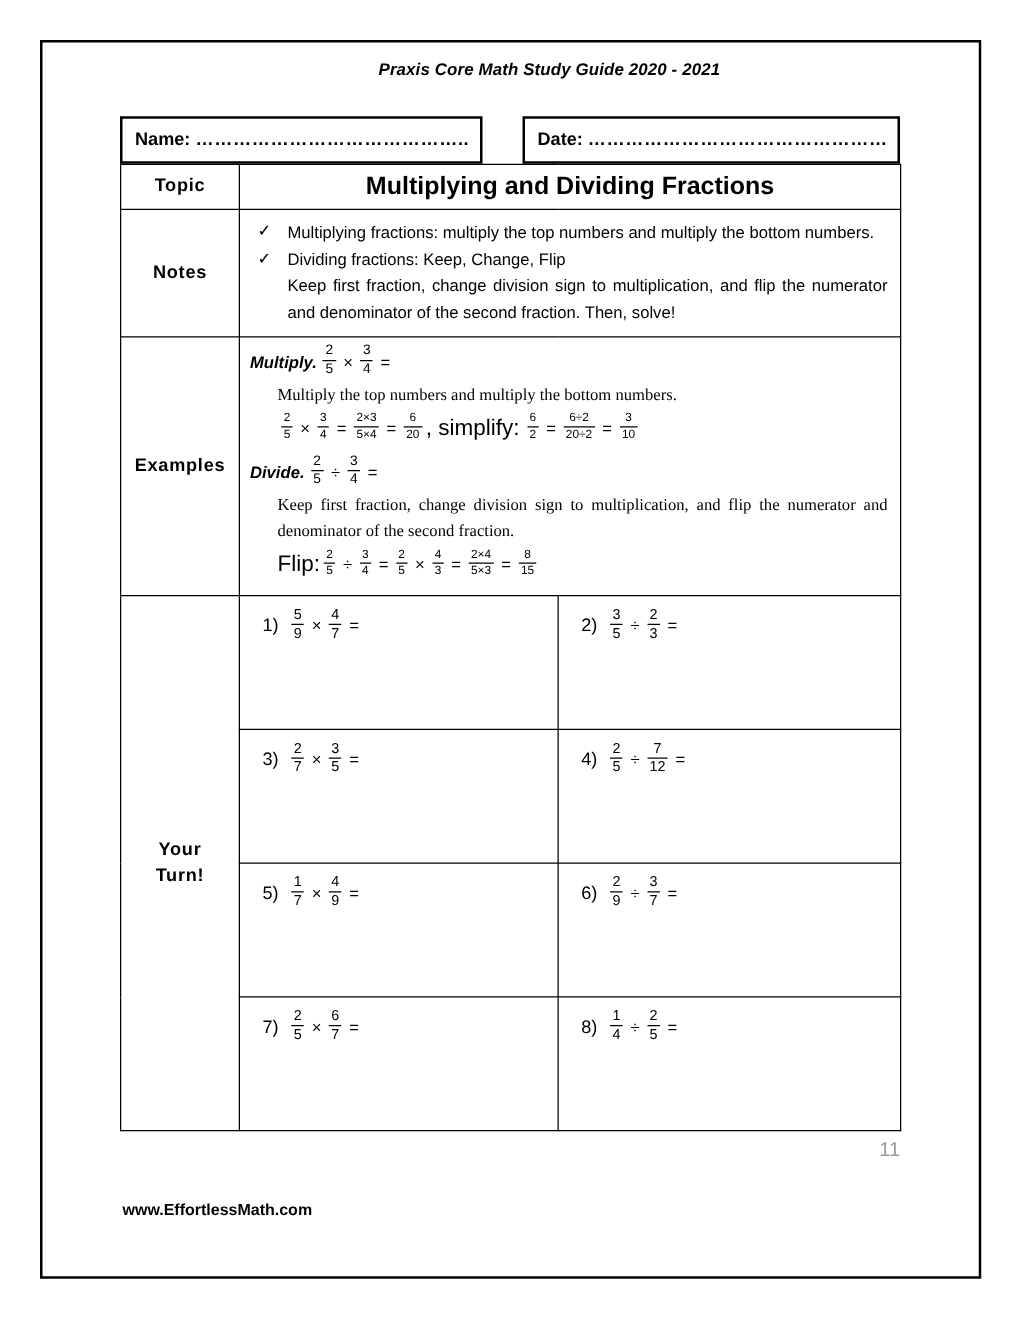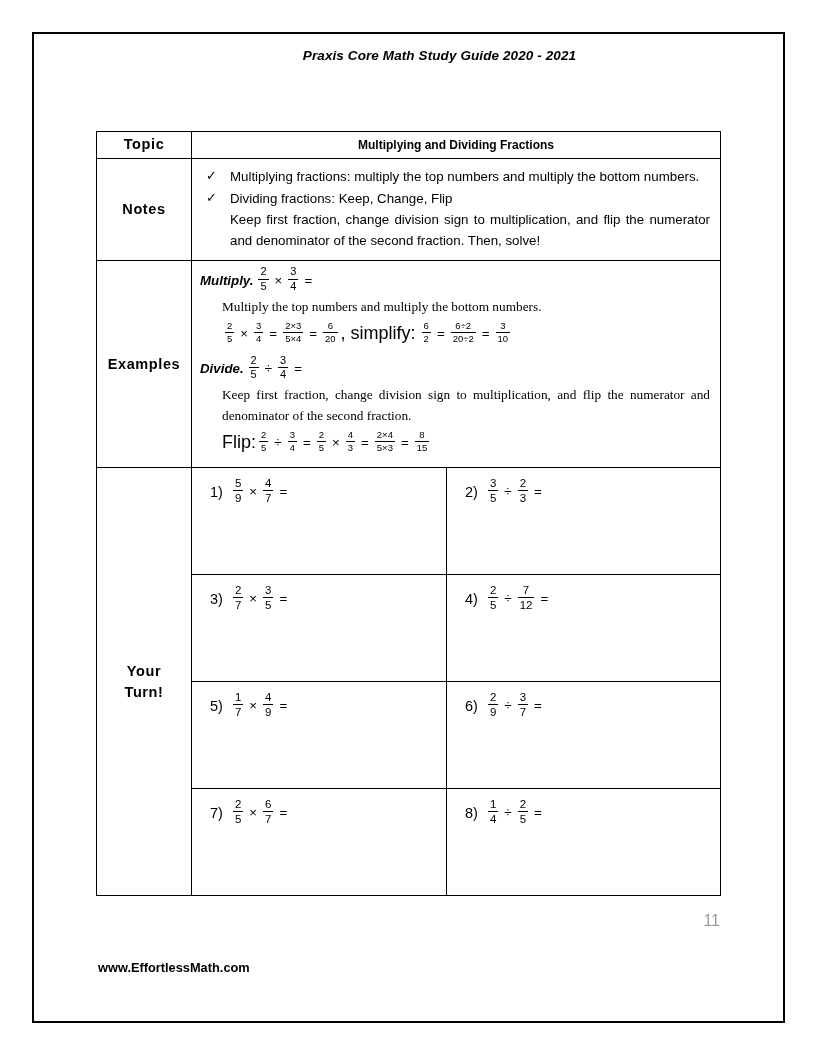--- a/index.html
+++ b/index.html
@@ -95,21 +95,21 @@
     font-size: 14.5px;
     font-weight: bold;
     letter-spacing: .6px;
     line-height: 1.45;
   }
 
   
   .topic-title {
     text-align: center;
     vertical-align: middle !important;
-    font-size: 12px;
+    font-size: 20px;
     font-weight: bold;
     padding: 6px 0 !important;
   }
 
   
   .notes-cell { padding: 8px 10px 8px 8px !important; }
   ul.notes-list {
     list-style: none;
     margin: 0;
     padding: 0;
@@ -201,20 +201,28 @@
   }
 </style>
 </head>
 <body>
 
 <div id="page-frame"></div>
 
 <div id="running-head">Praxis Core Math Study Guide 2020 - 2021</div>
 
 <div id="namedate">
+  <div class="nd-box" id="name-box">
+    <span class="nd-label">Name:</span>
+    <span class="nd-dots">……………………………………..</span>
+  </div>
+  <div class="nd-box" id="date-box">
+    <span class="nd-label">Date:</span>
+    <span class="nd-dots">…………………………………………</span>
+  </div>
 </div>
 
 <table id="main-table">
   <colgroup>
     <col class="col-label">
     <col style="width:255px">
     <col style="width:274px">
   </colgroup>
   <tbody>
 

